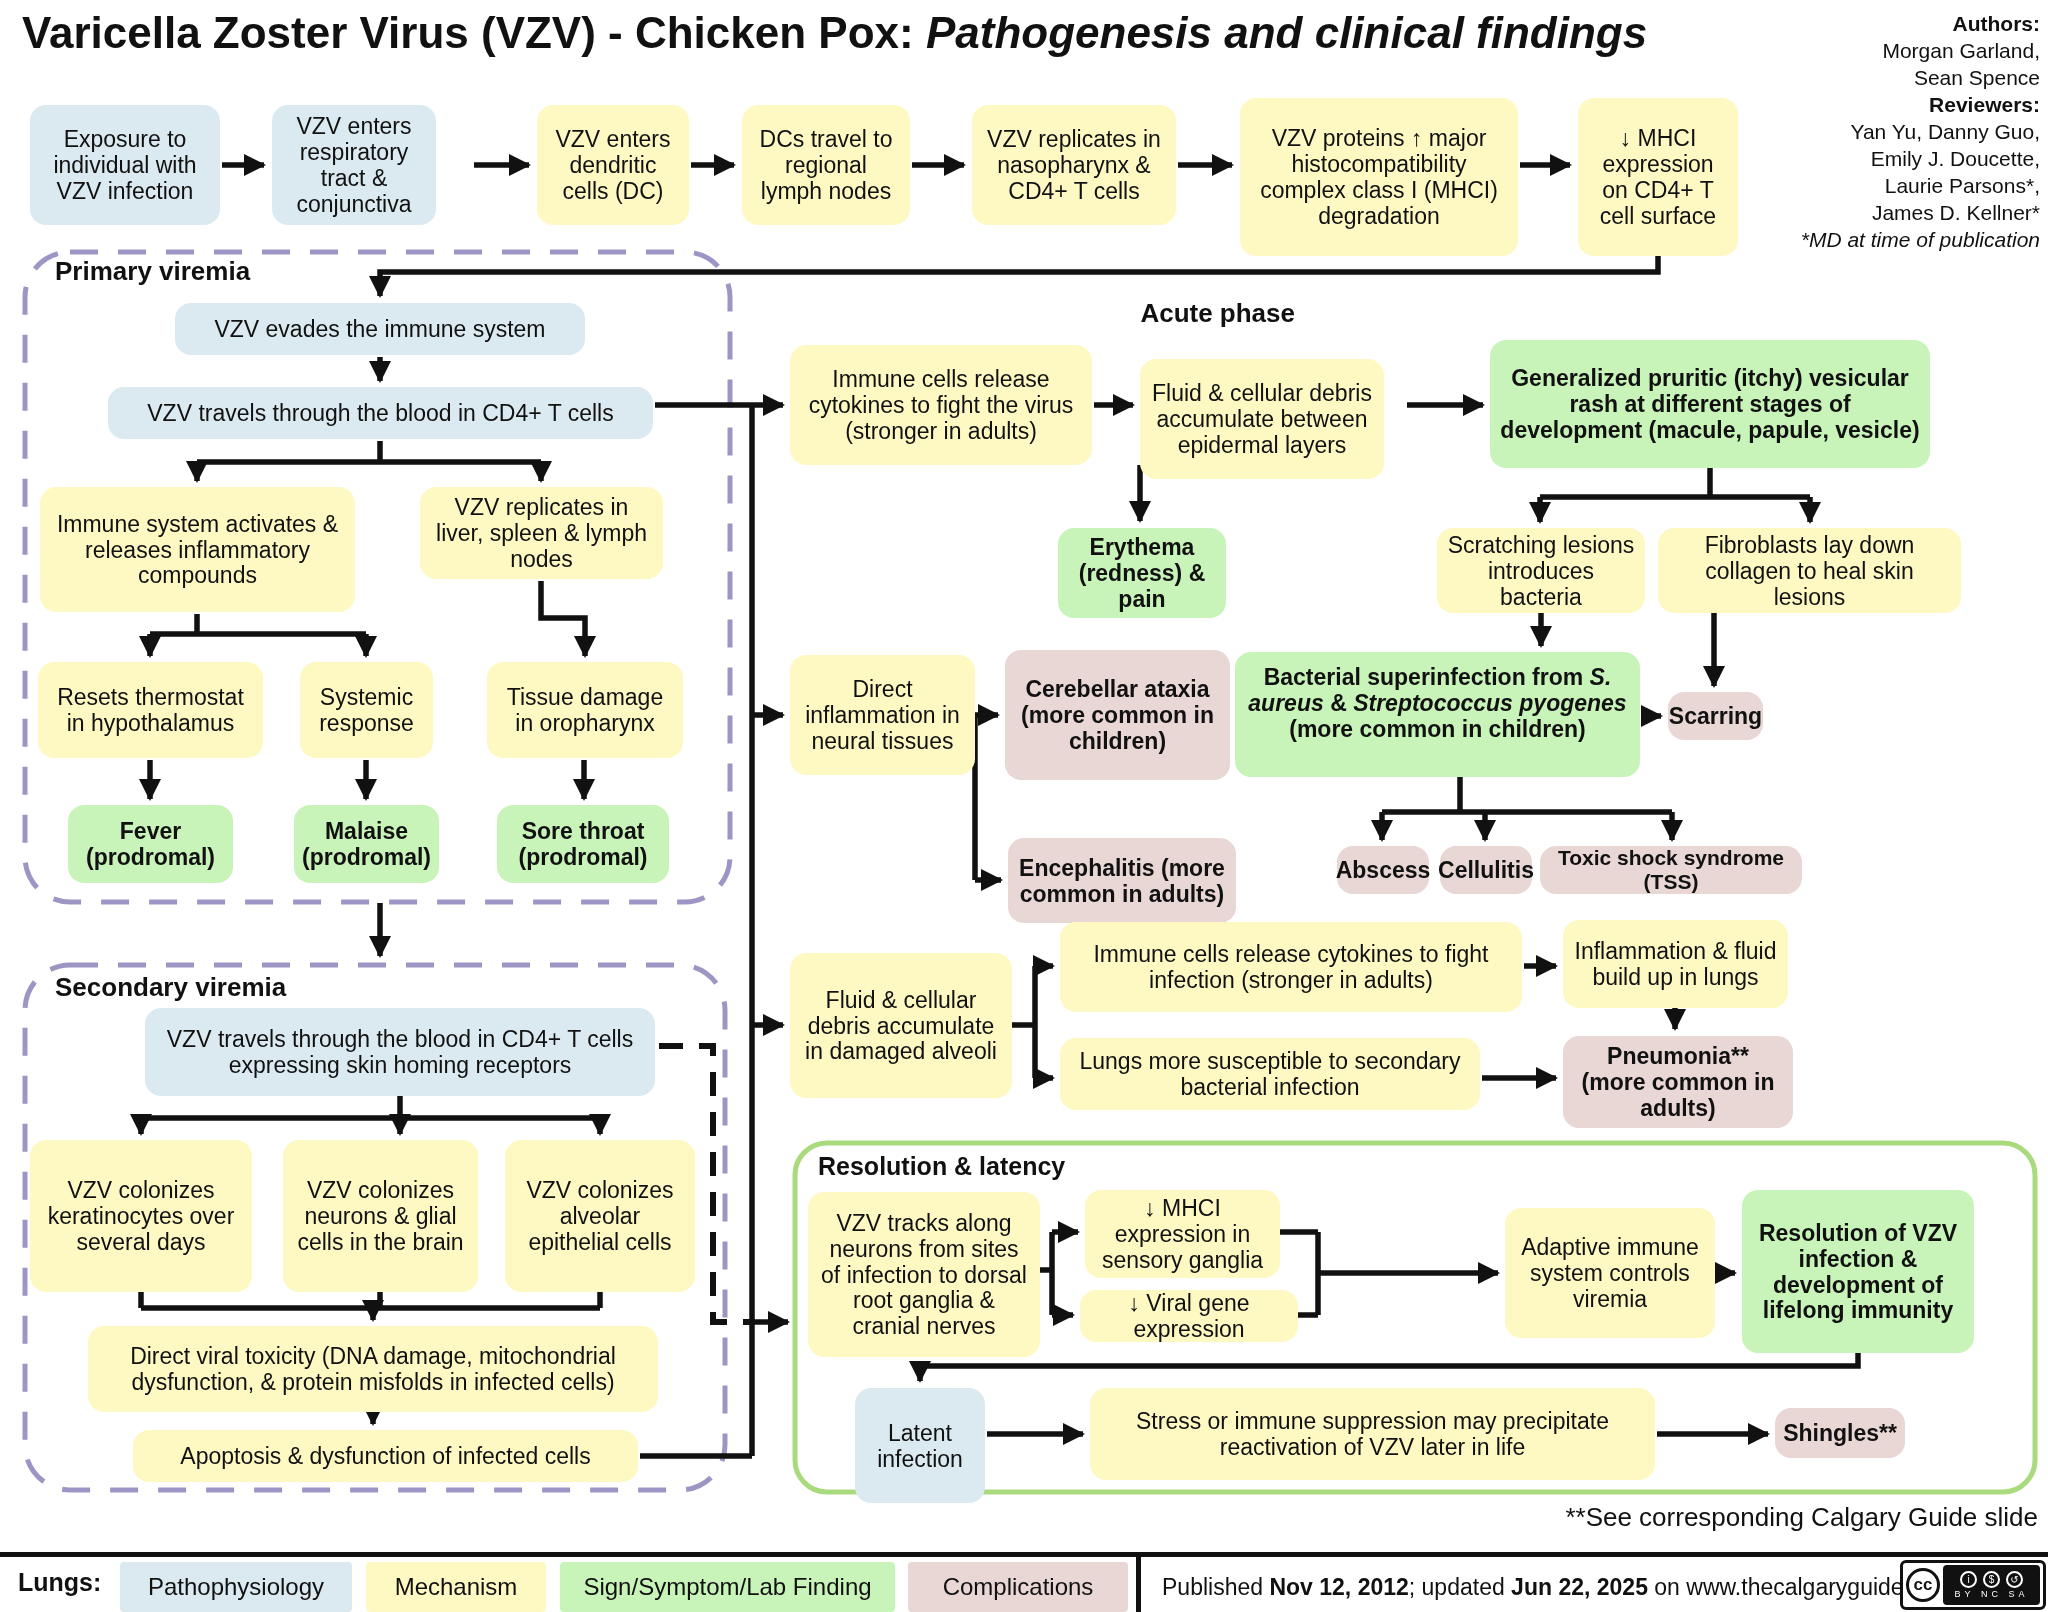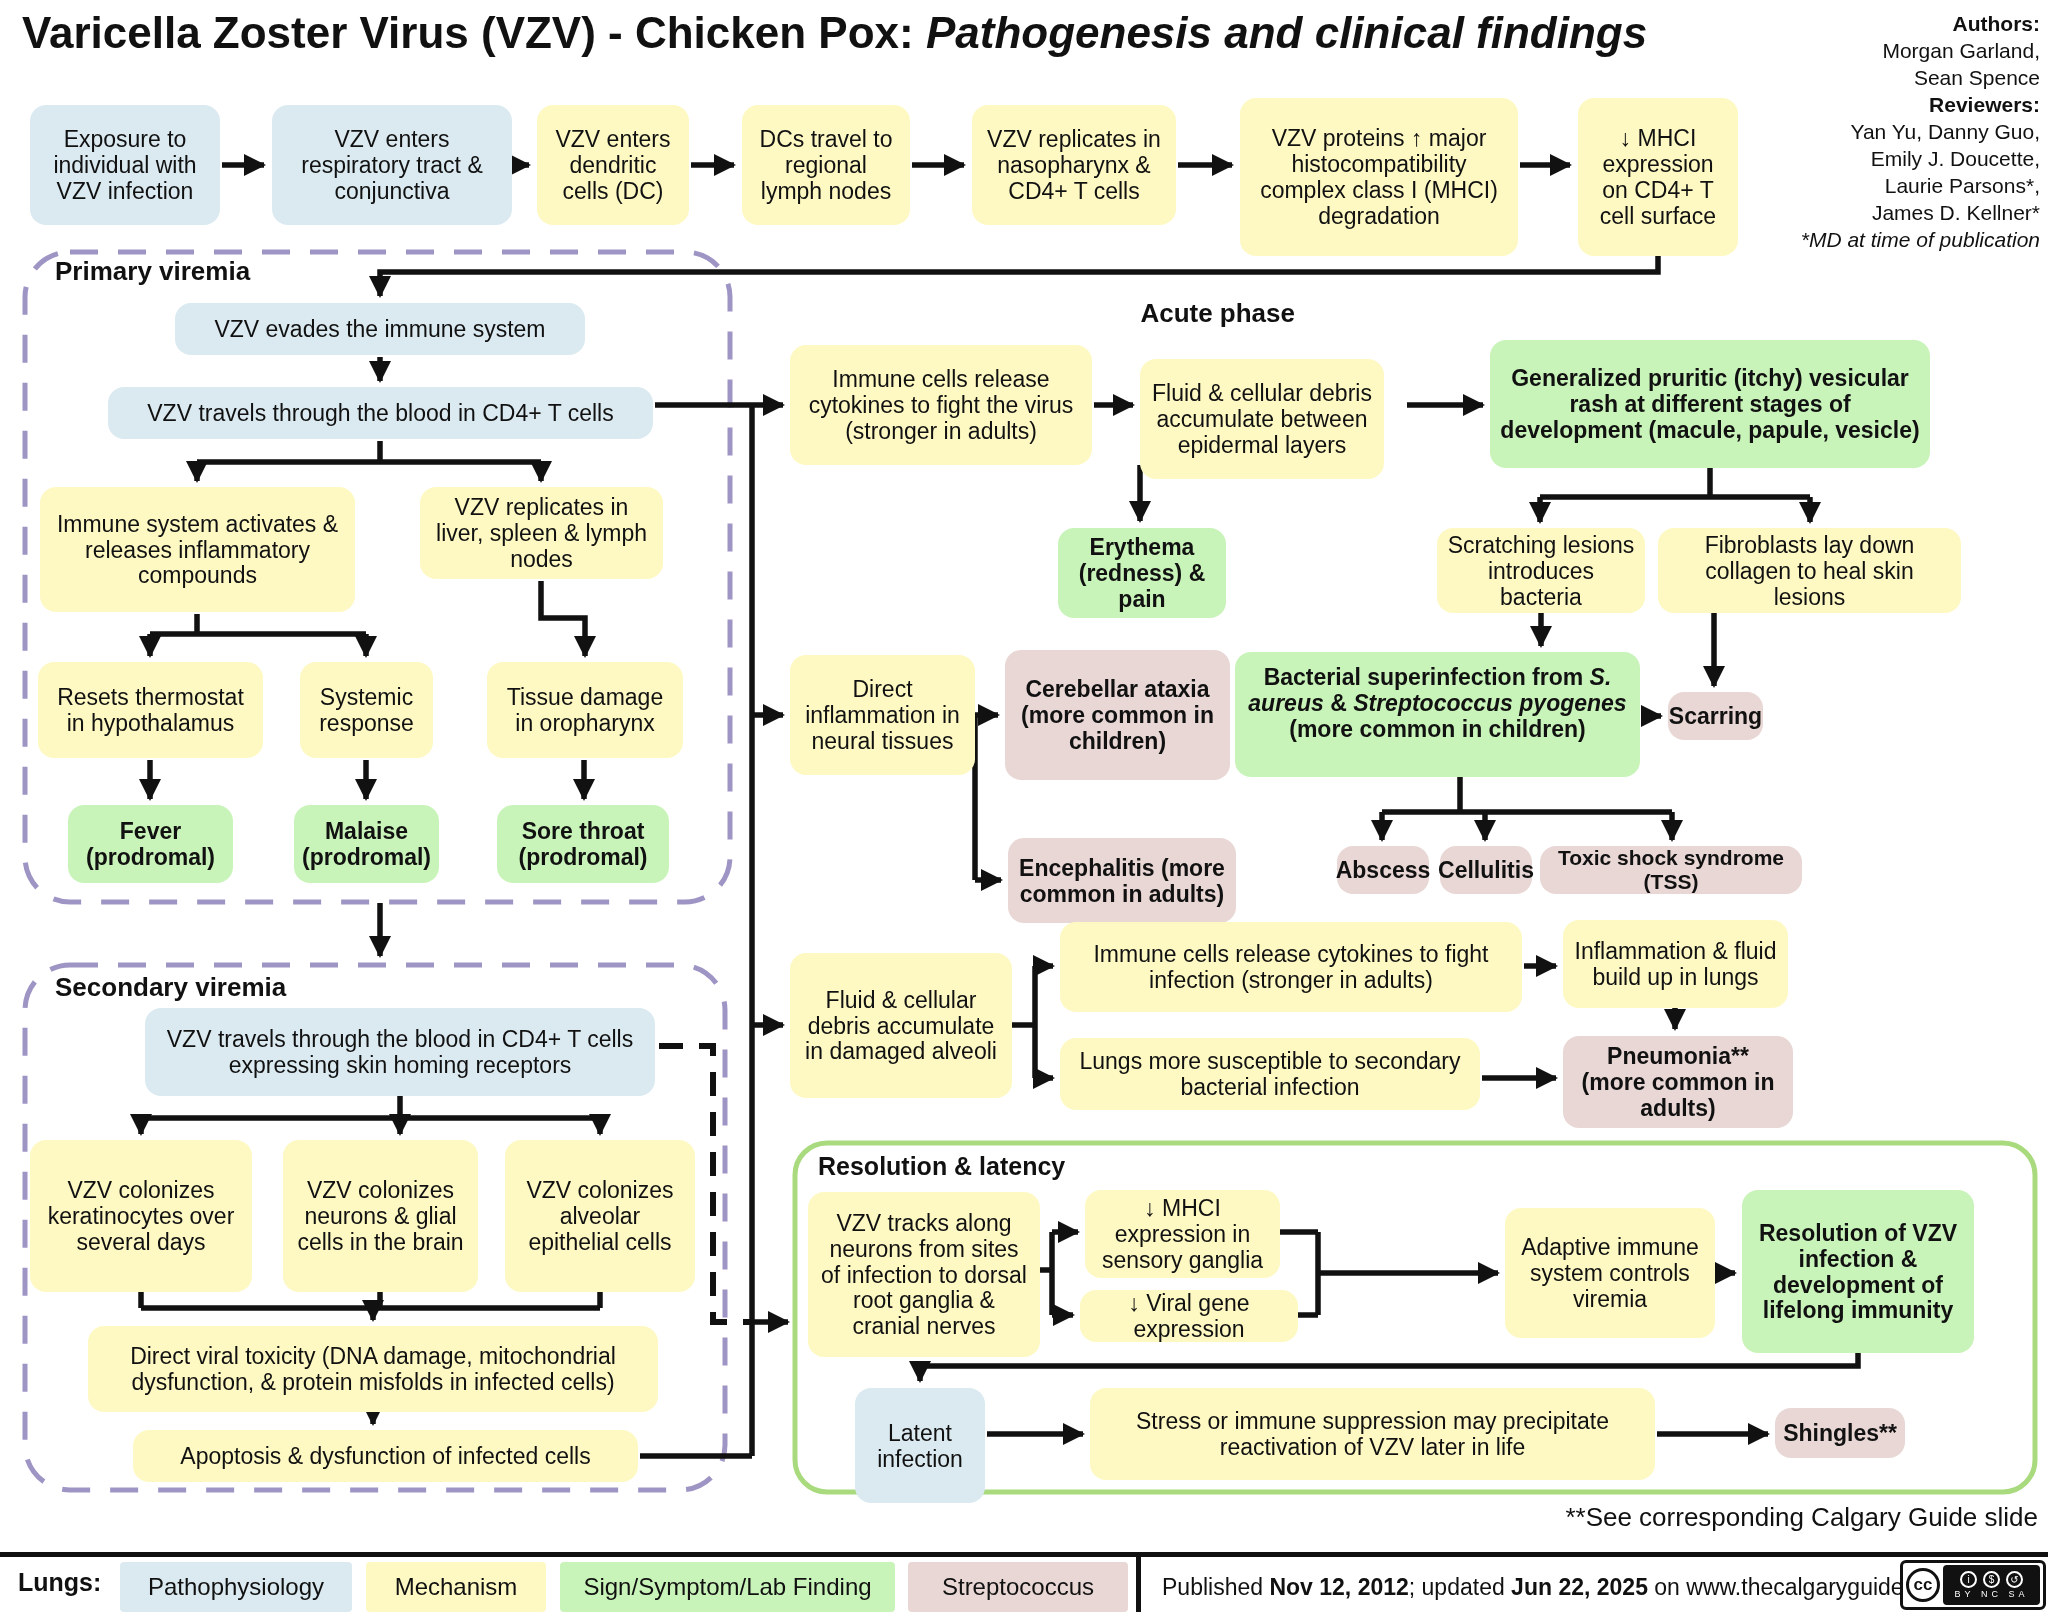--- a/index.html
+++ b/index.html
@@ -142,21 +142,21 @@
     <div>Sean Spence</div>
     <div class="hd">Reviewers:</div>
     <div>Yan Yu, Danny Guo,</div>
     <div>Emily J. Doucette,</div>
     <div>Laurie Parsons*,</div>
     <div>James D. Kellner*</div>
     <div class="note">*MD at time of publication</div>
   </div>
 
   <div class="n b" style="left:30px;top:105px;width:190px;height:120px">Exposure to individual with VZV infection</div>
-  <div class="n b" style="left:272px;top:105px;width:240px;height:120px">VZV enters respiratory tract &amp; conjunctiva</div>
+  <div class="n b" style="left:272px;top:105px;width:164px;height:120px">VZV enters respiratory tract &amp; conjunctiva</div>
   <div class="n m" style="left:537px;top:105px;width:152px;height:120px">VZV enters dendritic cells (DC)</div>
   <div class="n m" style="left:742px;top:105px;width:168px;height:120px">DCs travel to regional lymph nodes</div>
   <div class="n m" style="left:972px;top:105px;width:204px;height:120px">VZV replicates in nasopharynx &amp; CD4+ T cells</div>
   <div class="n m" style="left:1240px;top:98px;width:278px;height:158px">VZV proteins ↑ major histocompatibility complex class I (MHCI) degradation</div>
   <div class="n m" style="left:1578px;top:98px;width:160px;height:158px">↓ MHCI expression on CD4+ T cell surface</div>
 
   <div class="sec-label" style="left:55px;top:256px">Primary viremia</div>
   <div class="n b" style="left:175px;top:303px;width:410px;height:52px">VZV evades the immune system</div>
   <div class="n b" style="left:108px;top:387px;width:545px;height:52px">VZV travels through the blood in CD4+ T cells</div>
   <div class="n m" style="left:40px;top:487px;width:315px;height:125px">Immune system activates &amp; releases inflammatory compounds</div>
@@ -206,21 +206,21 @@
   <div class="n b" style="left:855px;top:1388px;width:130px;height:115px">Latent infection</div>
   <div class="n m" style="left:1090px;top:1388px;width:565px;height:92px">Stress or immune suppression may precipitate reactivation of VZV later in life</div>
   <div class="n r" style="left:1775px;top:1408px;width:130px;height:50px">Shingles**</div>
 
   <div class="footnote">**See corresponding Calgary Guide slide</div>
   <div class="rule"></div>
   <div class="legend-label">Lungs:</div>
   <div class="sw b" style="left:120px;width:232px">Pathophysiology</div>
   <div class="sw m" style="left:366px;width:180px">Mechanism</div>
   <div class="sw g" style="left:560px;width:335px">Sign/Symptom/Lab Finding</div>
-  <div class="sw r" style="left:908px;width:220px">Streptococcus</div>
+  <div class="sw r" style="left:908px;width:220px">Complications</div>
   <div class="divider"></div>
   <div class="published"><span>Published </span><b>Nov 12, 2012</b><span>; updated </span><b>Jun 22, 2025</b><span> on www.thecalgaryguide.com</span></div>
   <div class="ccbox">
     <div class="cc-logo">cc</div>
     <div class="cc-panel">
       <div class="cc-icons">
         <span>i</span>
         <span>$</span>
         <span>↺</span>
       </div>

